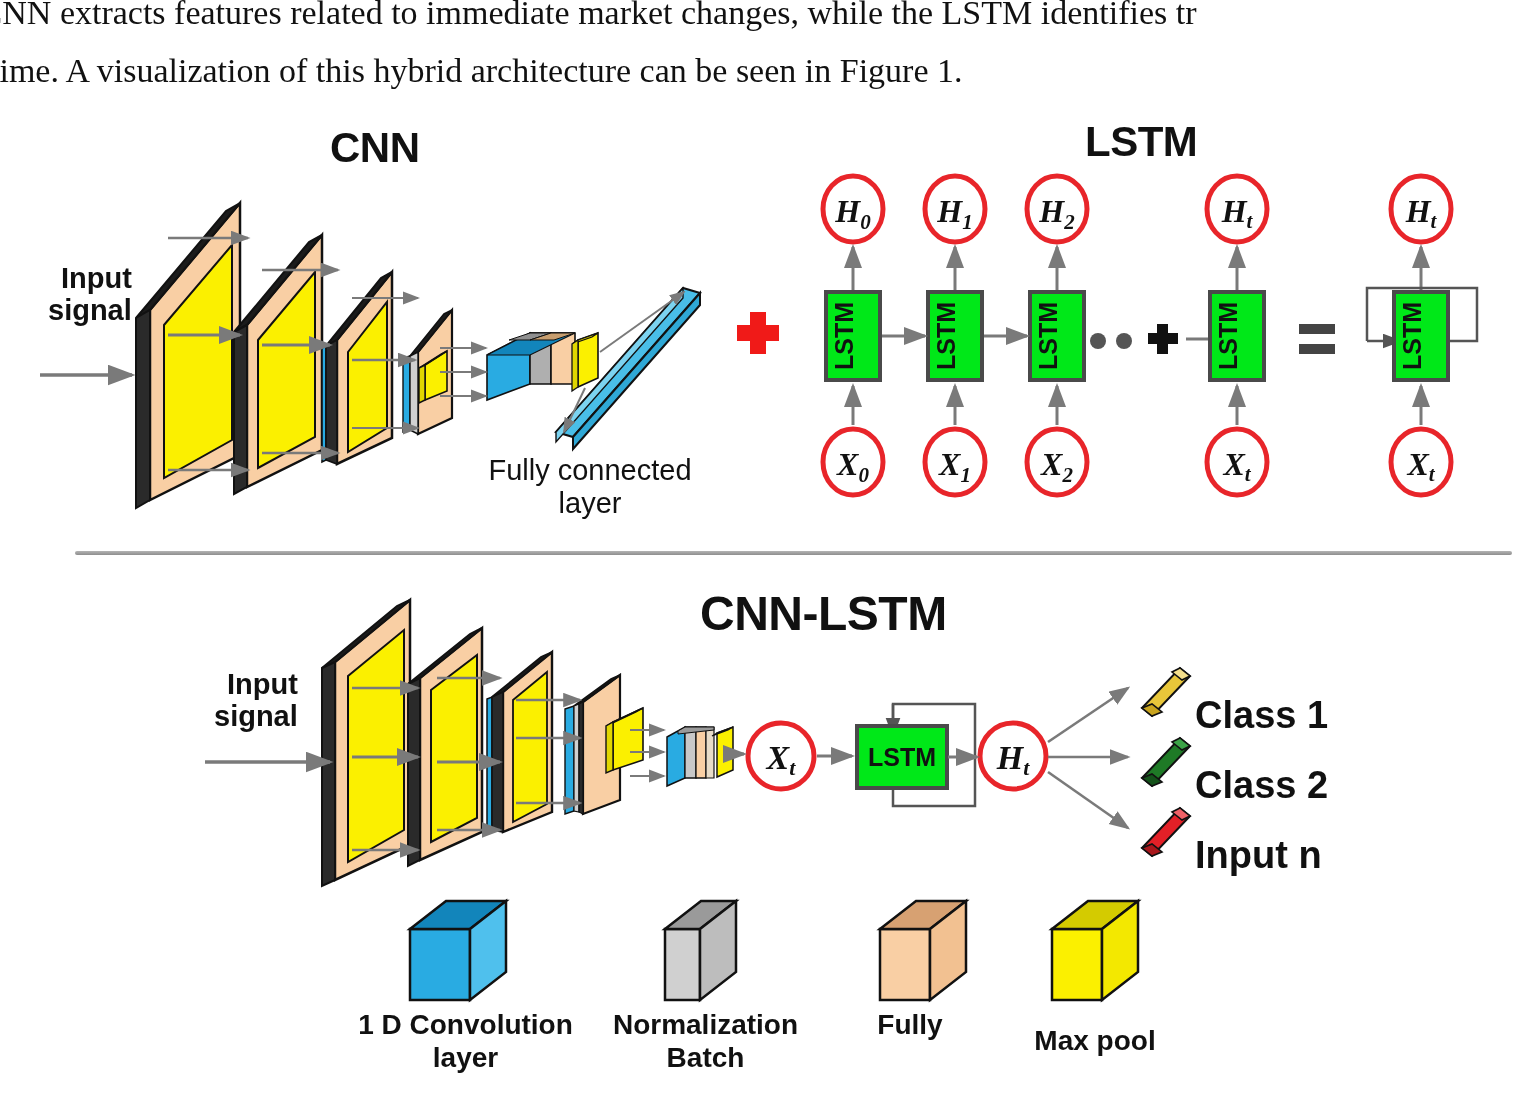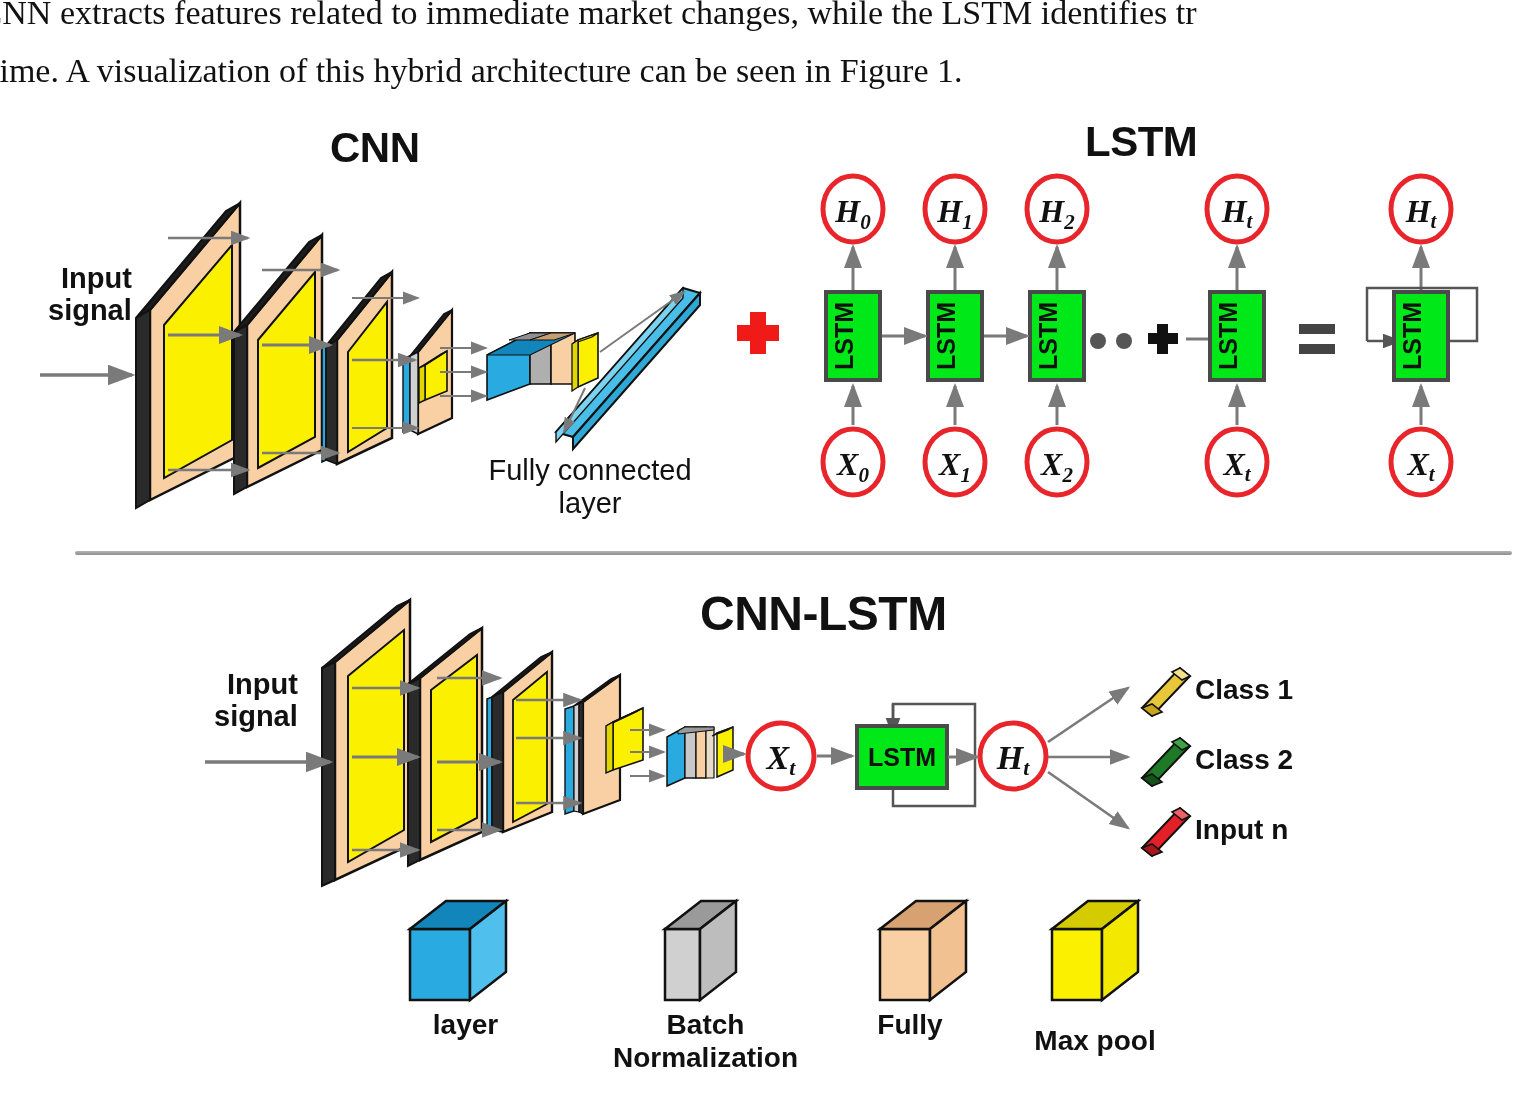--- a/index.html
+++ b/index.html
@@ -20,21 +20,21 @@
   
   #divider{position:absolute;left:75px;top:551px;width:1437px;height:4px;
            background:linear-gradient(to bottom,#b4b4b4,#8e8e8e);border-radius:2px;}
   
   .inp-label{position:absolute;font-weight:bold;font-size:29px;color:#111;
              line-height:1.12;text-align:right;}
   #input-label-top{left:48px;top:262px;}
   #input-label-bottom{left:214px;top:668px;}
   #fc-label{position:absolute;left:455px;top:443px;width:270px;text-align:center;
             font-weight:normal;font-size:29px;color:#111;line-height:1.15;margin-top:11px;}
-  .class-label{position:absolute;font-weight:bold;font-size:28px;color:#111;}
+  .class-label{position:absolute;font-weight:bold;font-size:38px;color:#111;margin-top:20px;}
   #class-label-0{left:1195px;top:674px;}
   #class-label-1{left:1195px;top:744px;}
   #class-label-2{left:1195px;top:814px;}
   
   .legend-cap{position:absolute;text-align:center;font-weight:bold;font-size:28px;
               color:#111;line-height:1.18;}
   #legend-cap-0{left:343px;top:1008px;width:245px;}
   #legend-cap-1{left:583px;top:1008px;width:245px;}
   #legend-cap-2{left:820px;top:1008px;width:180px;}
   #legend-cap-3{left:990px;top:1008px;width:210px;margin-top:16px;}
@@ -68,25 +68,26 @@
 <div id="fc-label">
   <div>Fully connected</div>
   <div>layer</div>
 </div>
 
 <div class="class-label" id="class-label-0">Class 1</div>
 <div class="class-label" id="class-label-1">Class 2</div>
 <div class="class-label" id="class-label-2">Input n</div>
 
 <div class="legend-cap" id="legend-cap-0">
+  <div>1 D Convolution</div>
   <div>layer</div>
 </div>
 <div class="legend-cap" id="legend-cap-1">
+  <div>Normalization</div>
   <div>Batch</div>
-  <div>Normalization</div>
 </div>
 <div class="legend-cap" id="legend-cap-2">
   <div>Fully</div>
 </div>
 <div class="legend-cap" id="legend-cap-3">
   <div>Max pool</div>
 </div>
 
 <svg class="layer" viewBox="0 0 1525 1111">
   <defs>

